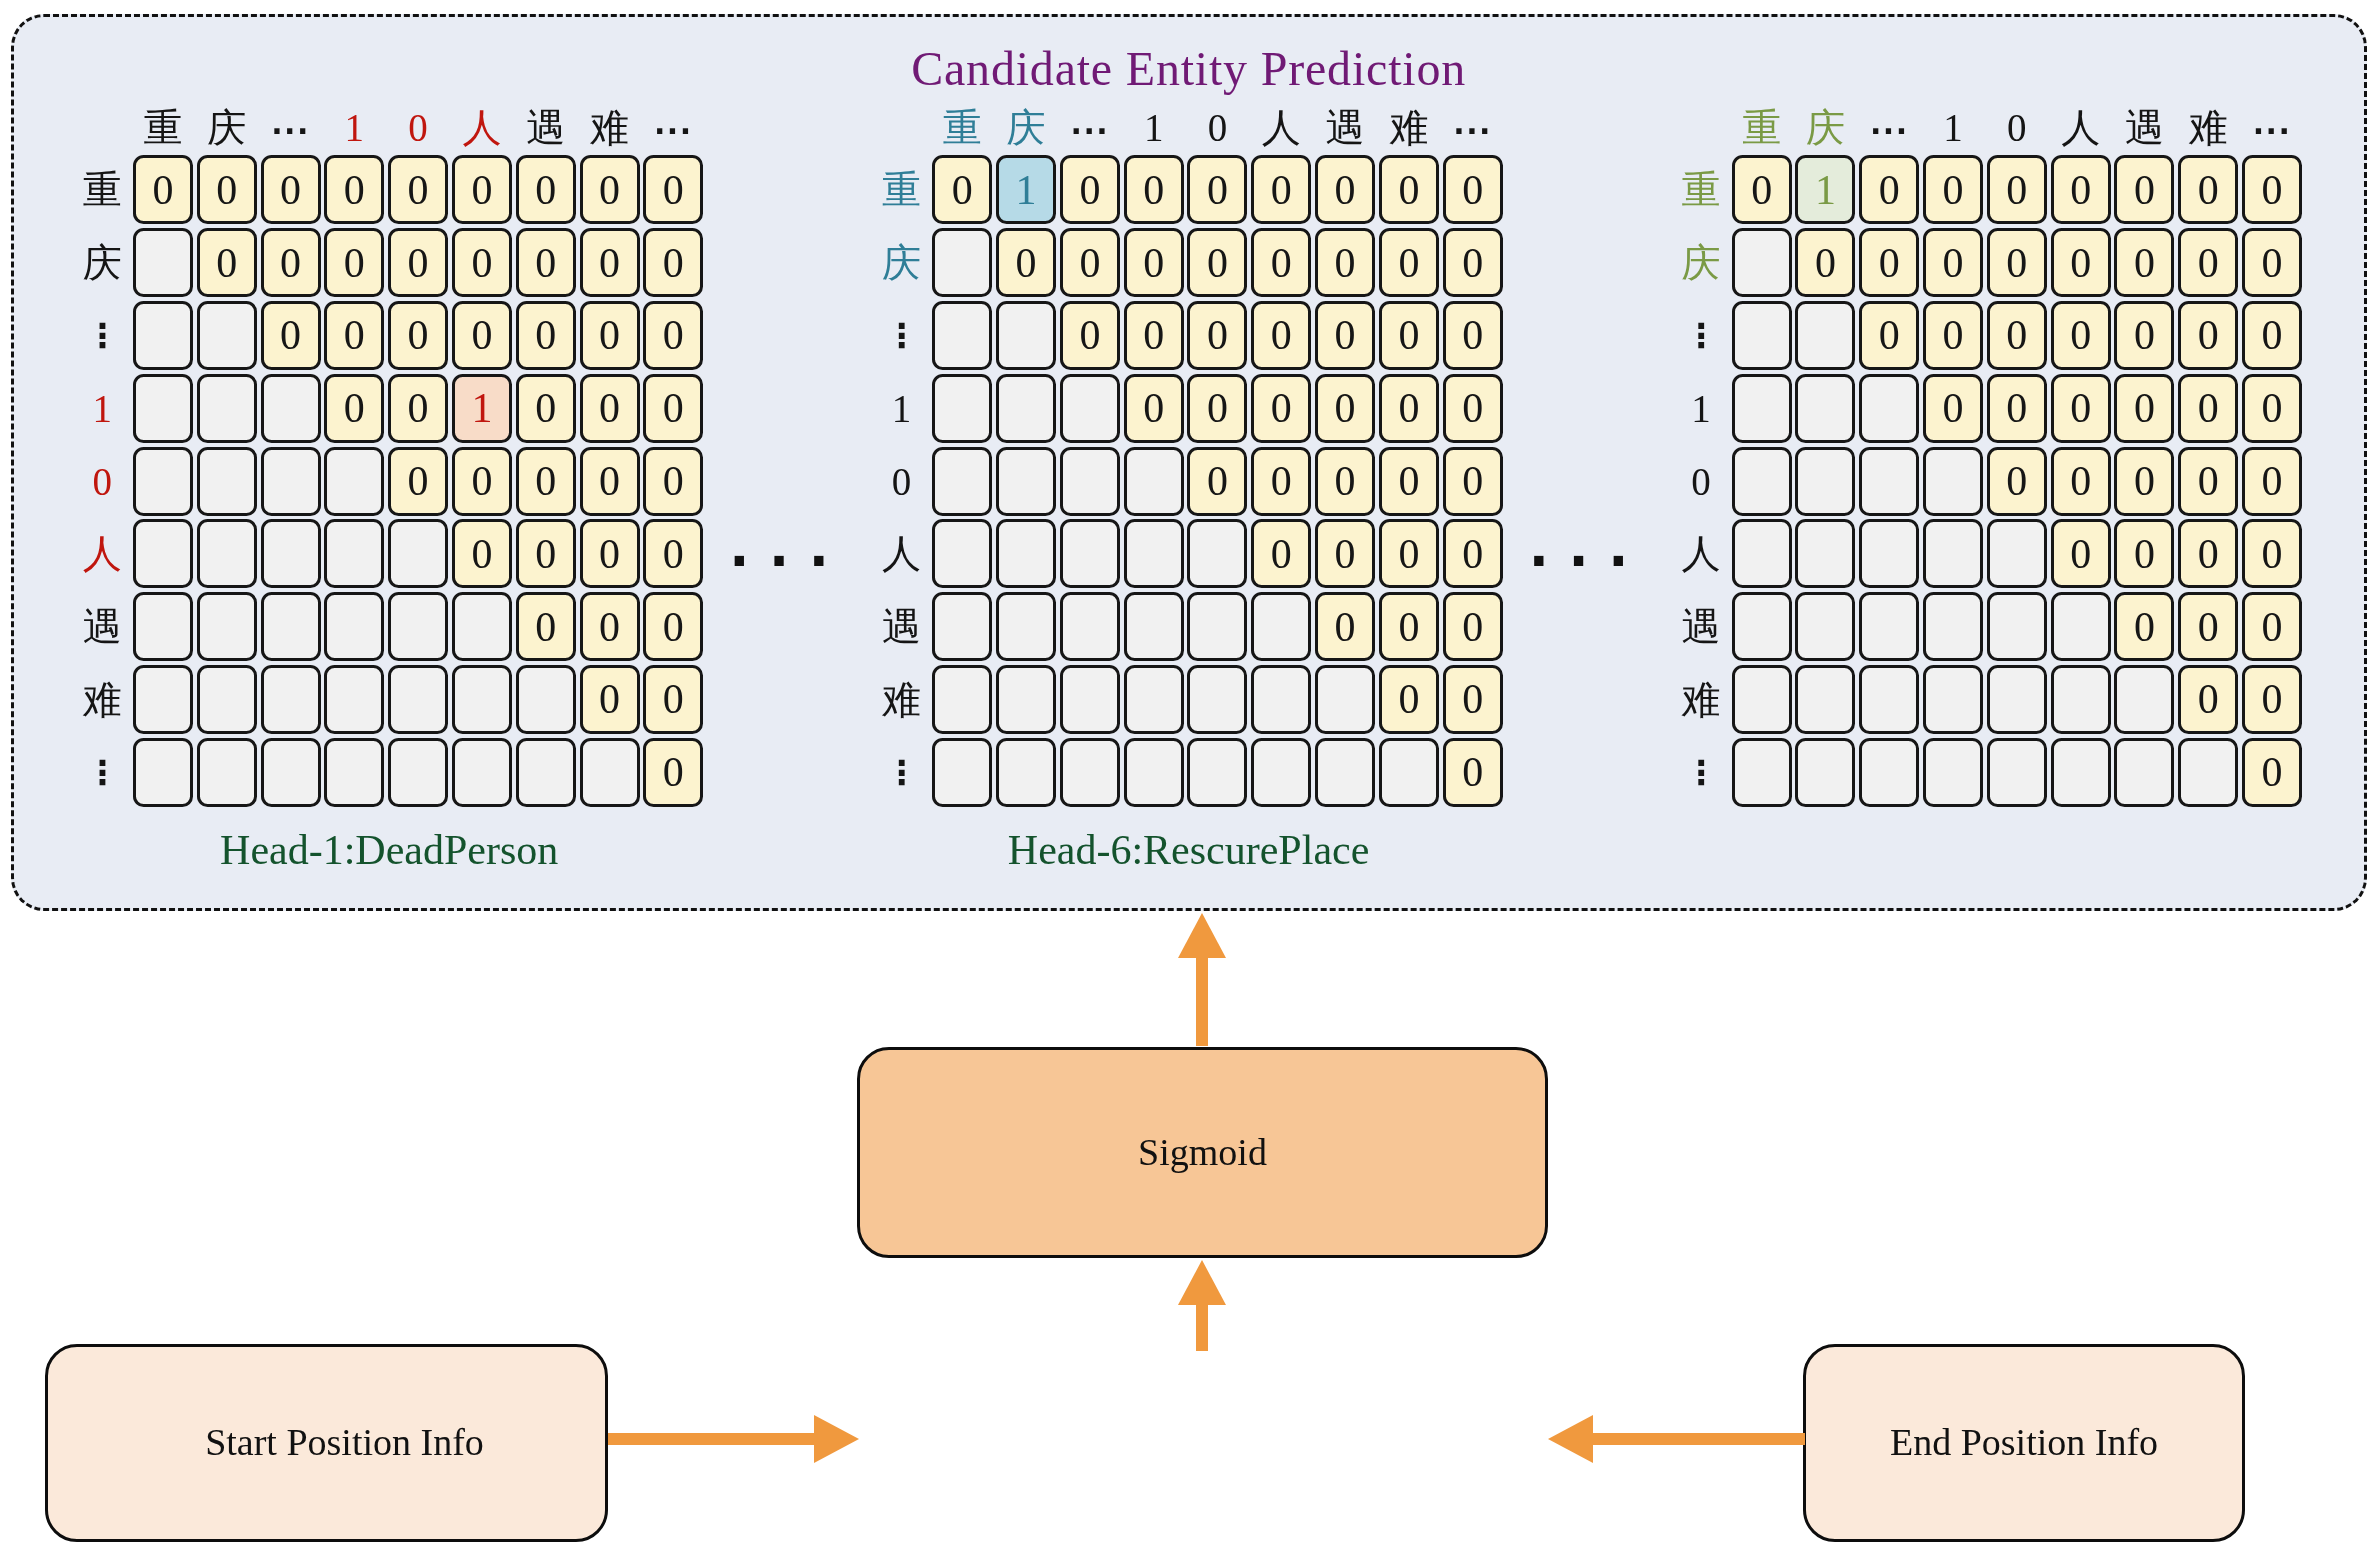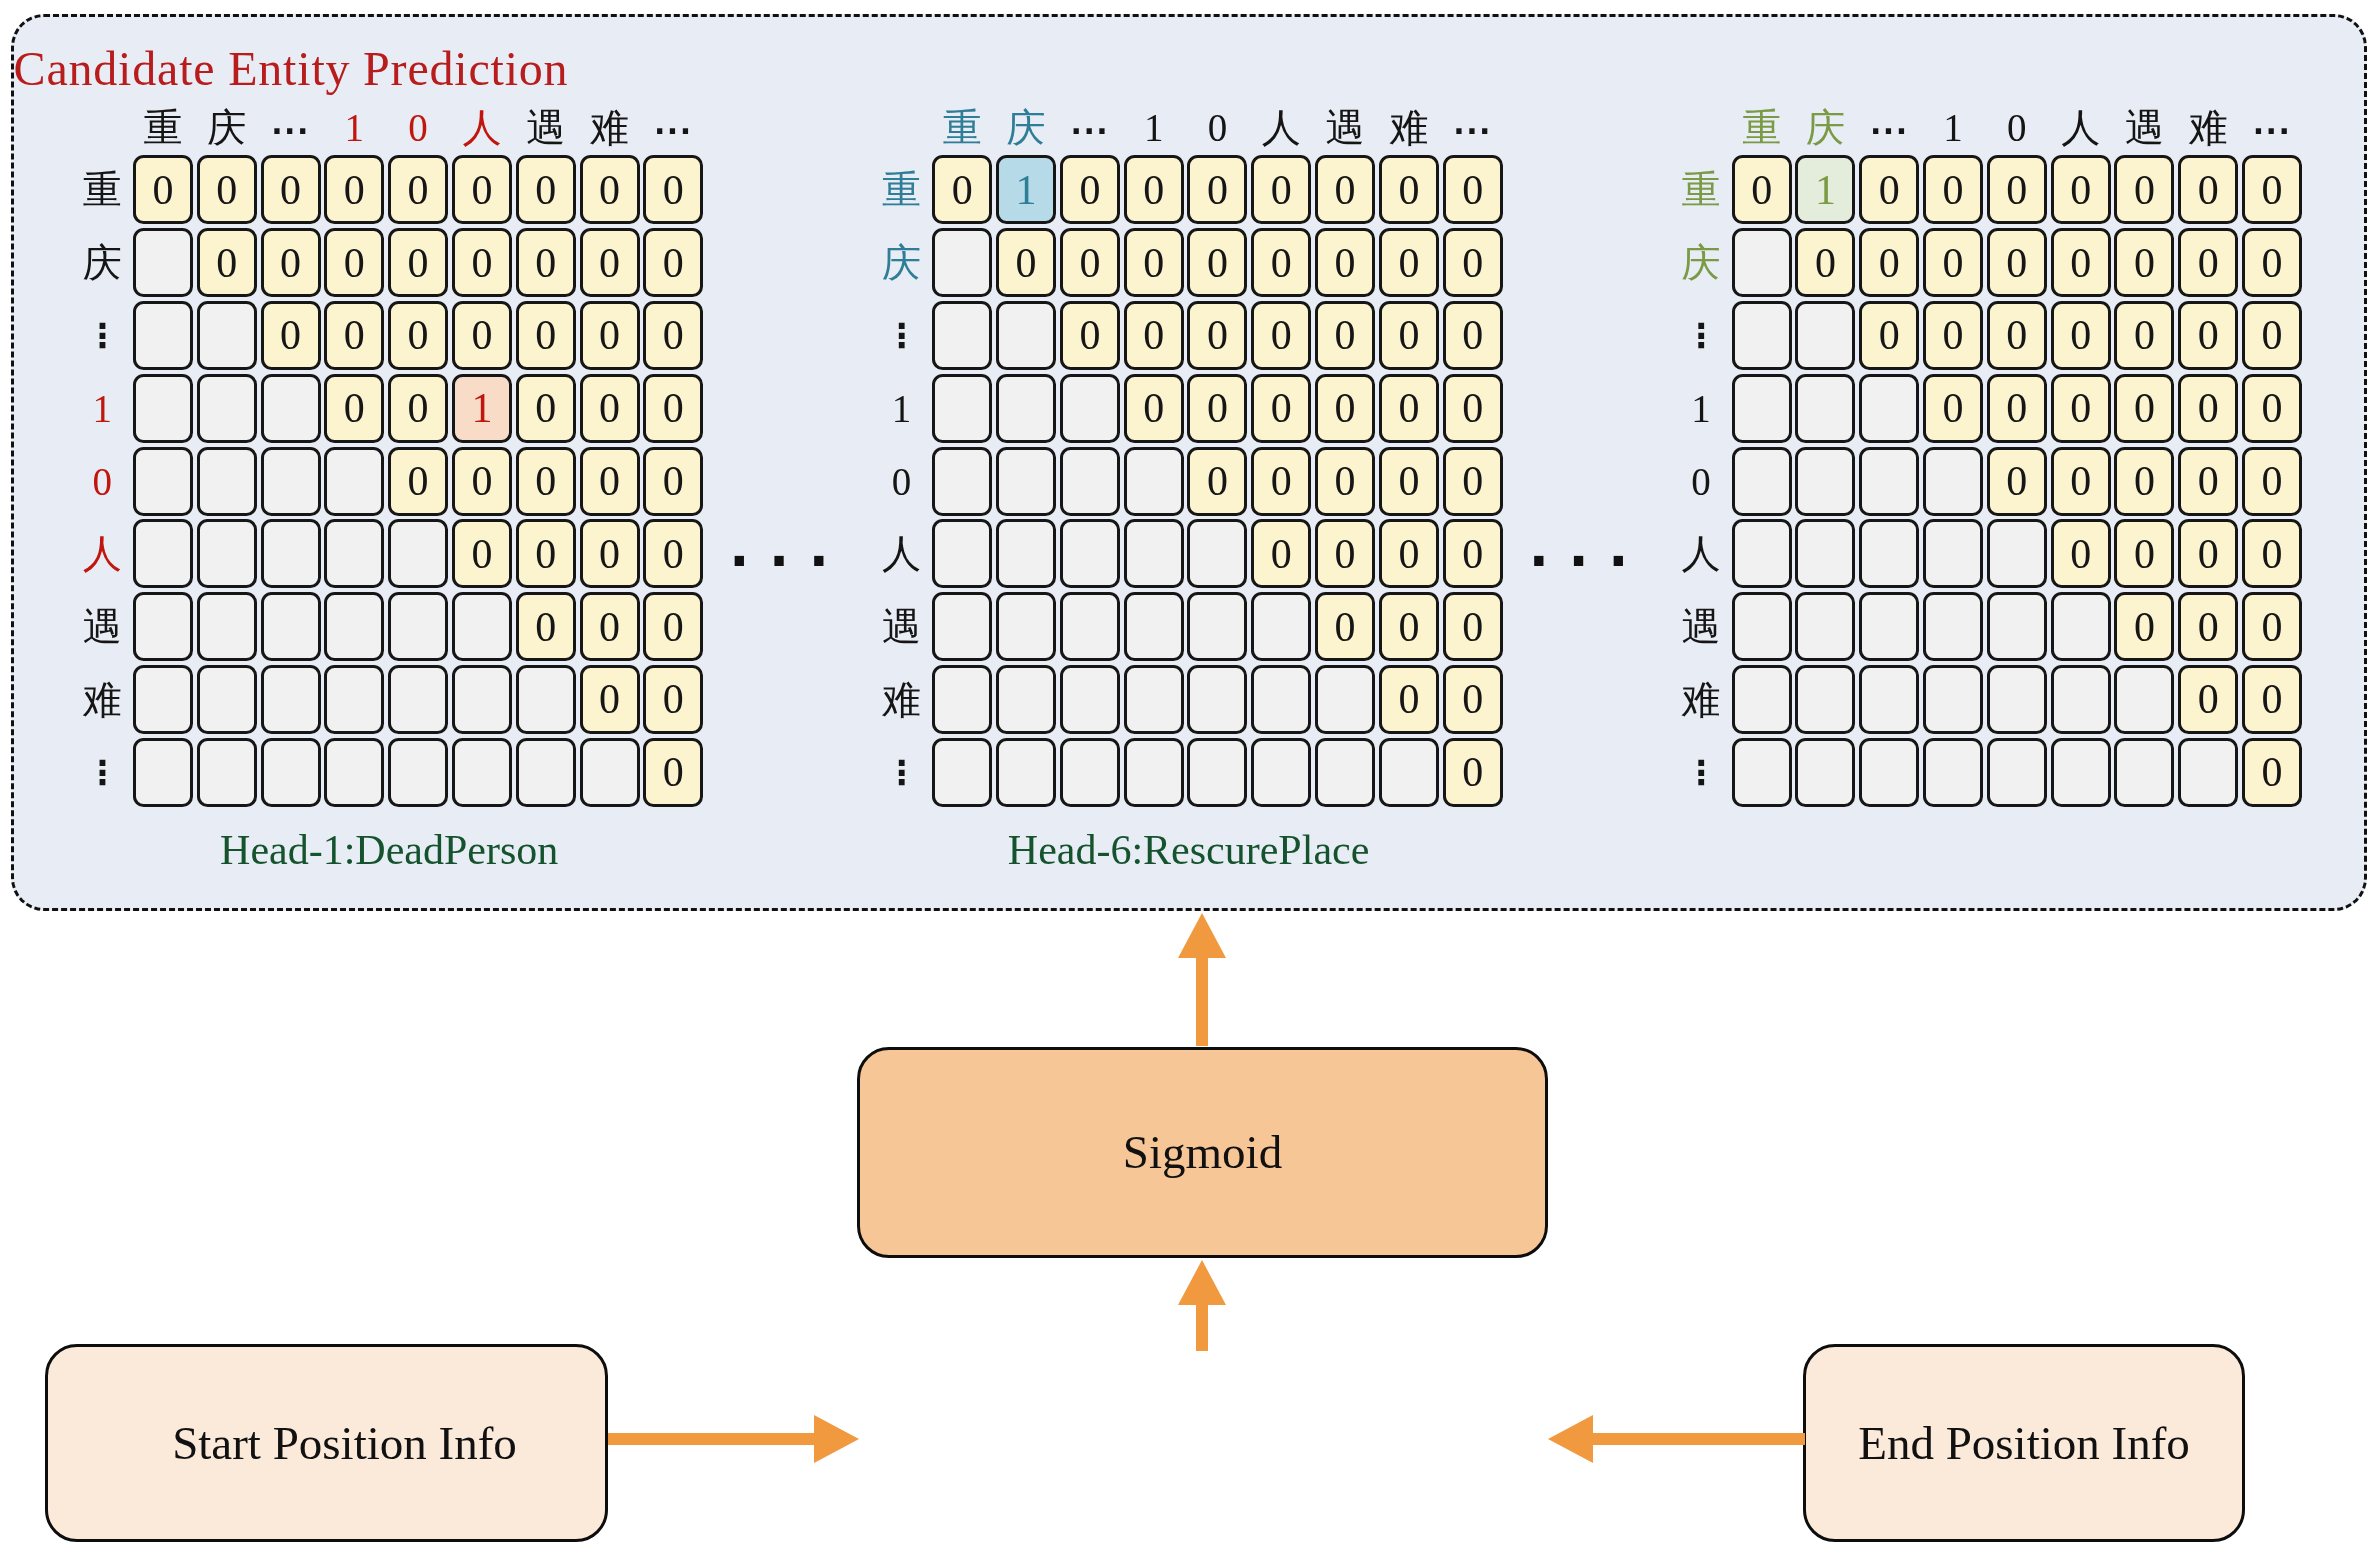--- a/index.html
+++ b/index.html
@@ -7,21 +7,21 @@
     position:relative;width:2377px;height:1568px;background:#ffffff;
     font-family:"Liberation Serif","DejaVu Serif",serif;color:#151515;overflow:hidden;
   }
   
   .panel{
     position:absolute;left:10.6px;top:13.6px;width:2356px;height:897px;box-sizing:border-box;
     background:var(--panel_bg,#e8ecf4);
     border:3px dashed #111;border-radius:33px;
   }
   .panel-title{
-    font-size:48px;margin:24px 0 12px 0;color:#b91c1c;letter-spacing:0.8px;
+    text-align:center;font-size:48px;margin:24px 0 12px 0;color:#701a75;letter-spacing:0.8px;
   }
   .matrices-row{
     display:flex;justify-content:center;align-items:flex-start;gap:26px;
   }
   .matrix-block{display:flex;flex-direction:column;align-items:center;}
   .matrix-table{
     display:grid;
     grid-template-columns:54px repeat(9,60px);
     grid-template-rows:44px repeat(9,69px);
     gap:3.8px;
@@ -48,21 +48,21 @@
   .sep-ellipsis{
     align-self:flex-start;margin-top:423px;
     font-family:"DejaVu Sans",sans-serif;font-weight:bold;
     font-size:53px;letter-spacing:19.6px;color:#111;white-space:nowrap;
   }
   
   .flow{position:absolute;left:0;top:911px;width:2377px;height:657px;}
   .fbox{
     position:absolute;box-sizing:border-box;border:3px solid #0d0d0d;border-radius:32px;
     display:flex;flex-direction:column;align-items:center;justify-content:center;
-    font-size:47px;color:#111;text-align:center;line-height:1.25;
+    font-size:38px;color:#111;text-align:center;line-height:1.25;
   }
   .fbox.orange{background:var(--box_orange,#f7c696);}
   .fbox.pale{background:var(--box_pale,#fbe9da);}
   .box-sigmoid{left:857px;top:136px;width:691px;height:211px;}
   .box-mult{left:857px;top:423px;width:691px;height:215px;}
   .box-start{left:45px;top:433px;width:563px;height:198px;padding-left:36px;}
   .box-end{left:1803px;top:433px;width:442px;height:198px;}
   
   .arrow-v{position:absolute;width:48px;display:flex;flex-direction:column;align-items:center;}
   .ah-up{width:0;height:0;border-left:24px solid transparent;border-right:24px solid transparent;

